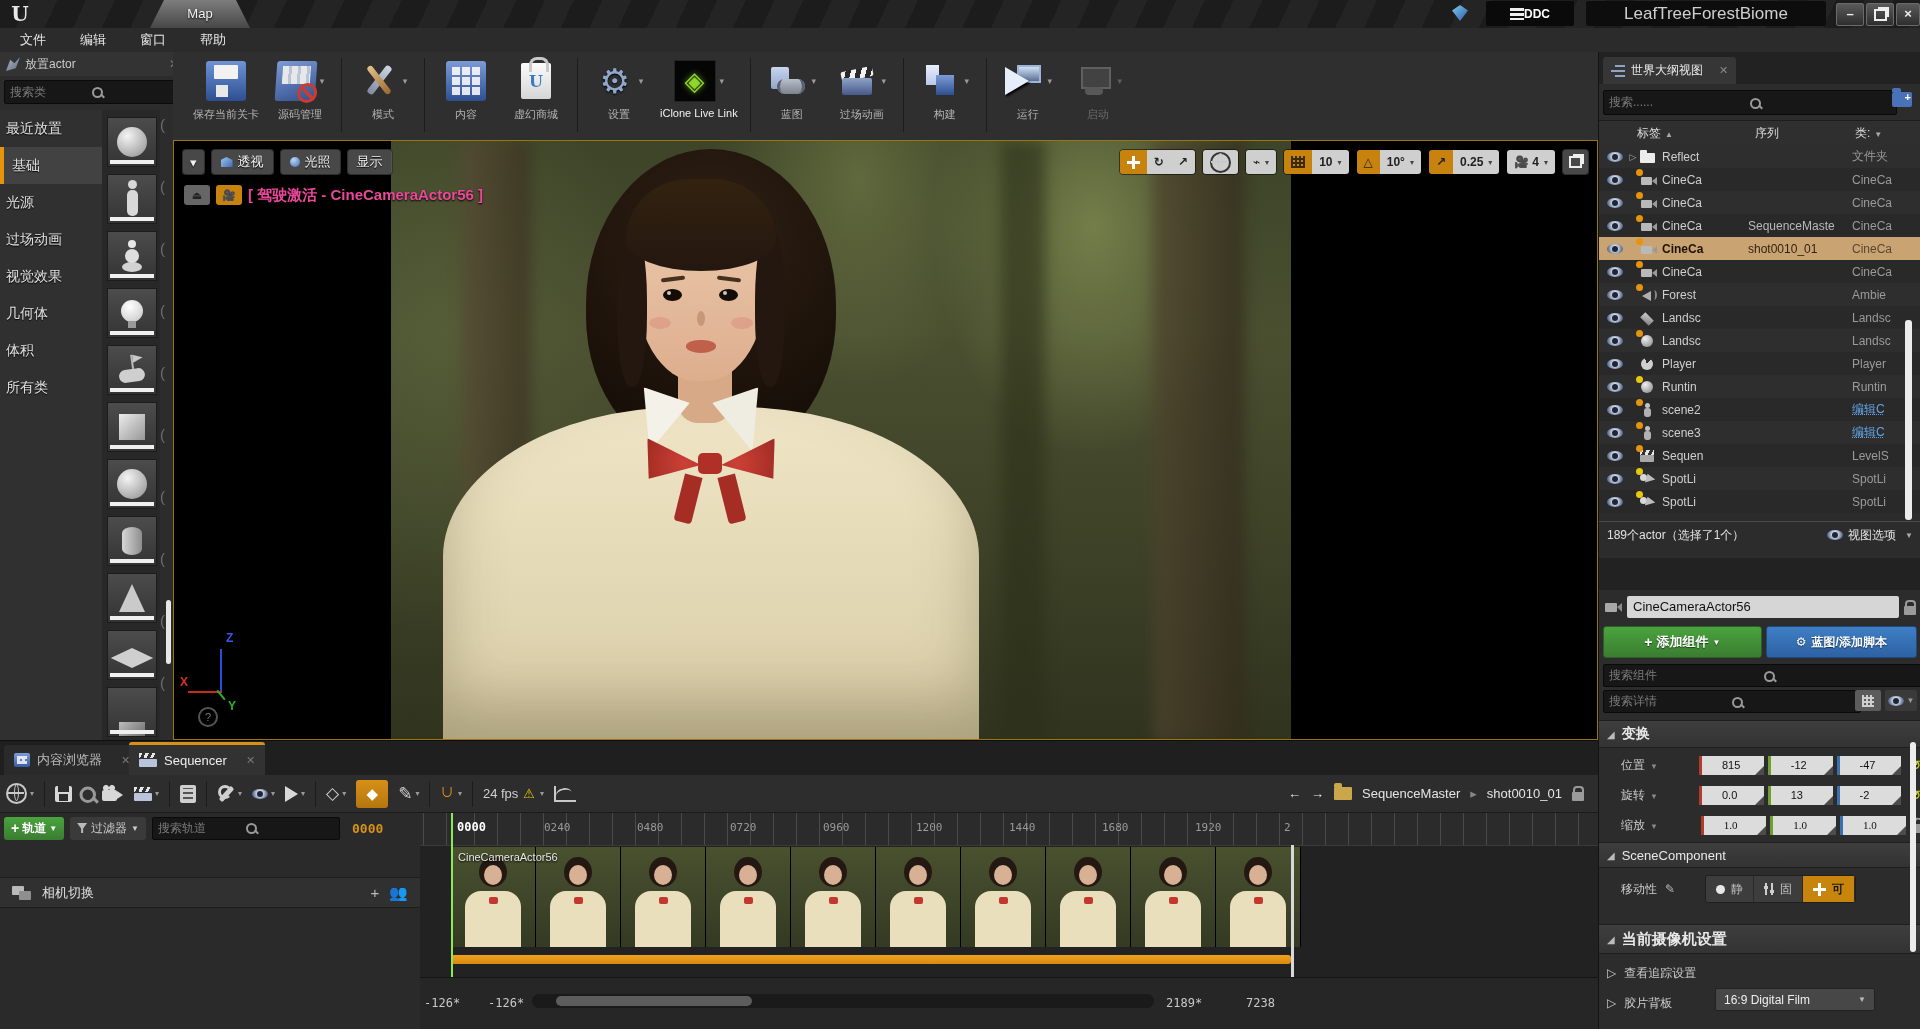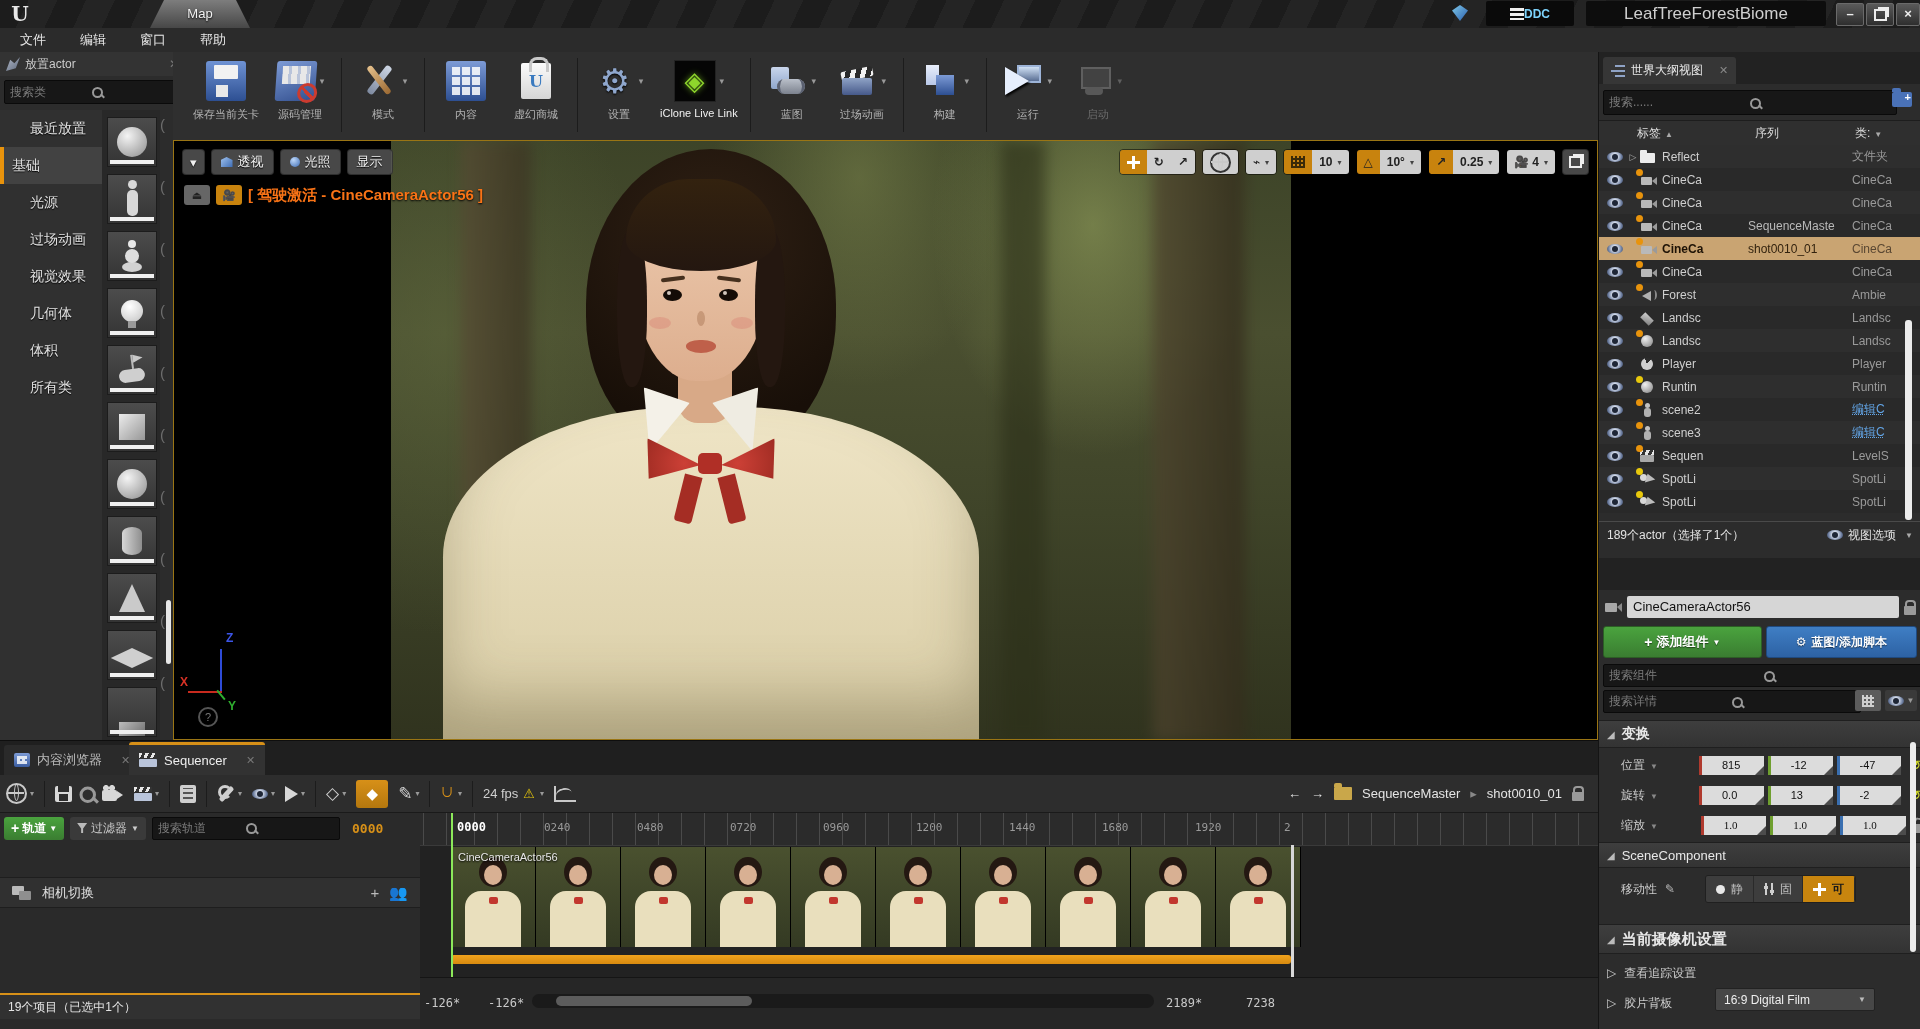--- a/index.html
+++ b/index.html
@@ -12,21 +12,21 @@
   #titlebar{left:0;top:0;width:1920px;height:28px;
     background:repeating-linear-gradient(115deg,#1c1c1c 0 26px,#242424 26px 52px);}
   #ue-logo{left:8px;top:2px;width:24px;height:24px;color:#e8e8e8;font-weight:bold;
     font-family:"DejaVu Serif",serif;font-size:20px;line-height:24px;text-align:center;}
   #map-tab{left:150px;top:0;width:100px;height:28px;background:linear-gradient(#7d7d7d,#474747);
     clip-path:polygon(0 100%,14px 0,86px 0,100% 100%);color:#f2f2f2;font-size:13px;
     text-align:center;line-height:28px;text-shadow:0 1px 2px #000;}
   #tb-gem{left:1452px;top:5px;width:16px;height:16px;background:linear-gradient(135deg,#7ec8e8,#2b5fae);
     clip-path:polygon(50% 0,100% 35%,50% 100%,0 35%);}
   #ddc-badge{left:1486px;top:1px;width:88px;height:25px;background:#0a0a0a;border-radius:2px;
-    display:flex;align-items:center;justify-content:center;color:#7dd3fc;font-weight:bold;}
+    display:flex;align-items:center;justify-content:center;color:#ffffff;font-weight:bold;}
   .srv{width:14px;height:12px;background:linear-gradient(#eee,#eee) 0 0/14px 3px no-repeat,
        linear-gradient(#eee,#eee) 0 5px/14px 3px no-repeat,linear-gradient(#eee,#eee) 0 10px/14px 2px no-repeat;}
   #proj-title{left:1586px;top:1px;width:240px;height:25px;background:#0d0d0d;border-radius:2px;
     color:#cfcfcf;font-size:17px;text-align:center;line-height:25px;}
   .winbtn{top:3px;width:26px;height:21px;background:linear-gradient(#5a5a5a,#2e2e2e);
     border:1px solid #6a6a6a;border-radius:2px;color:#eee;text-align:center;line-height:19px;font-size:13px;font-weight:bold;}
   #btn-min{left:1836px;} #btn-restore{left:1866px;} #btn-close{left:1896px;width:22px;}
   .restore-glyph{display:inline-block;width:9px;height:8px;border:2px solid #eee;box-shadow:3px -3px 0 -1px #eee;margin-top:5px;}
 
   
@@ -40,21 +40,21 @@
   #lp-head .x{margin-left:auto;color:#777;}
   .place-icon{width:14px;height:14px;background:linear-gradient(135deg,#b0b8c8,#5f6a7d);clip-path:polygon(0 100%,30% 20%,60% 45%,100% 0,70% 80%);}
   .searchbox{background:#171717;border:1px solid #0a0a0a;border-radius:2px;display:flex;align-items:center;
     padding:0 5px;color:#7a7a7a;}
   #lp-search{left:4px;top:28px;width:163px;height:22px;}
   #lp-search span{flex:1;}
   .mag{position:relative;width:10px;height:10px;flex:none;}
   .mag::before{content:"";position:absolute;left:0;top:0;width:7px;height:7px;border:2px solid #999;border-radius:50%;}
   .mag::after{content:"";position:absolute;left:8px;top:8px;width:5px;height:2px;background:#999;transform:rotate(45deg);}
   #lp-cats{left:0;top:58px;width:102px;height:630px;background:#303030;}
-  .cat{height:37px;line-height:37px;padding-left:30px;color:#e2e2e2;font-size:14px;text-shadow:0 1px 1px #000;}
+  .cat{height:37px;line-height:37px;padding-left:6px;color:#e2e2e2;font-size:14px;text-shadow:0 1px 1px #000;}
   .cat.sel{background:#424242;border-left:4px solid #e8930c;padding-left:8px;}
   #lp-thumbs{left:102px;top:58px;width:58px;height:630px;background:#282828;}
   .thumb{position:relative;margin:7px 4px 7px 5px;width:48px;height:48px;border:1px solid #1c1c1c;
     background:linear-gradient(#4c4c4c,#343434);display:flex;align-items:center;justify-content:center;}
   .thumb::after{content:"";position:absolute;left:2px;bottom:2px;right:2px;height:4px;background:#f0f0f0;}
   .grab{position:absolute;left:160px;color:#6d6d6d;font-size:15px;}
   #lp-scroll{left:166px;top:548px;width:5px;height:64px;background:#e8e8e8;border-radius:3px;}
   
   .sh{position:relative;}
   .sh-sphere,.sh-sphere2{width:30px;height:30px;border-radius:50%;background:radial-gradient(circle at 35% 30%,#f4f4f4,#8c8c8c);}
@@ -163,21 +163,21 @@
   .bulbico{width:10px;height:10px;border-radius:50%;background:radial-gradient(circle at 35% 30%,#bcd6f8,#3d6cb4);}
   #vp-topright{right:8px;top:8px;display:flex;gap:6px;align-items:center;}
   .vgrp{display:flex;border-radius:4px;overflow:hidden;border:1px solid rgba(0,0,0,.5);height:24px;}
   .vseg{background:#cfcfcf;color:#222;display:flex;align-items:center;padding:0 7px;font-size:12px;font-weight:bold;gap:3px;}
   .vseg.orange{background:#c8830e;}
   .vdd{font-size:8px;color:#444;margin-left:2px;}
   .gridico{width:14px;height:12px;background:repeating-linear-gradient(90deg,#3a2a08 0 2px,transparent 2px 4px),repeating-linear-gradient(0deg,#3a2a08 0 2px,transparent 2px 4px);}
   #vp-pilot{left:10px;top:44px;display:flex;align-items:center;gap:6px;}
   .pilot-btn{width:26px;height:20px;border-radius:3px;background:rgba(120,120,120,.85);color:#222;text-align:center;line-height:20px;font-size:11px;}
   .pilot-btn.orange{background:#c8830e;}
-  #pilot-label{color:#f97316;font-size:15px;font-weight:bold;text-shadow:0 1px 2px #000;}
+  #pilot-label{color:#ec4899;font-size:15px;font-weight:bold;text-shadow:0 1px 2px #000;}
   #vp-gizmo{left:12px;bottom:18px;width:80px;height:90px;}
   #vp-gizmo .zax{position:absolute;left:34px;bottom:28px;width:2px;height:44px;background:#2e4bd8;}
   #vp-gizmo .xax{position:absolute;left:2px;bottom:28px;width:34px;height:2px;background:#c82a1e;}
   #vp-gizmo .yax{position:absolute;left:34px;bottom:20px;width:2px;height:12px;background:#2fae2f;transform:rotate(-40deg);}
   #vp-gizmo .zl{position:absolute;left:40px;top:0;color:#3c55e8;font-weight:bold;}
   #vp-gizmo .xl{position:absolute;left:-6px;bottom:32px;color:#d83226;font-weight:bold;}
   #vp-gizmo .yl{position:absolute;left:42px;bottom:8px;color:#2fae2f;font-weight:bold;}
   #vp-gizmo .help{position:absolute;left:12px;bottom:-6px;width:16px;height:16px;border:2px solid #555;border-radius:50%;
      color:#777;text-align:center;line-height:16px;font-size:11px;}
 
@@ -1059,23 +1059,20 @@
         <span id="cur-frame">0000</span>
       </div>
       <div id="seq-trackrow" class="abs">
         <span class="camswitch"></span>
         <span>相机切换</span>
         <span class="right">
           <span>+</span>
           <span>👥</span>
         </span>
       </div>
-      <div id="seq-status" class="abs">
-        <span>19个项目（已选中1个）</span>
-      </div>
       <div id="seq-transport" class="abs"></div>
     </div>
 
     <div id="seq-timeline" class="abs">
       <div id="ruler" class="abs">
           <span class="tick" style="left: 124px;">0240</span>
           <span class="tick" style="left: 217px;">0480</span>
           <span class="tick" style="left: 310px;">0720</span>
           <span class="tick" style="left: 403px;">0960</span>
           <span class="tick" style="left: 496px;">1200</span>

